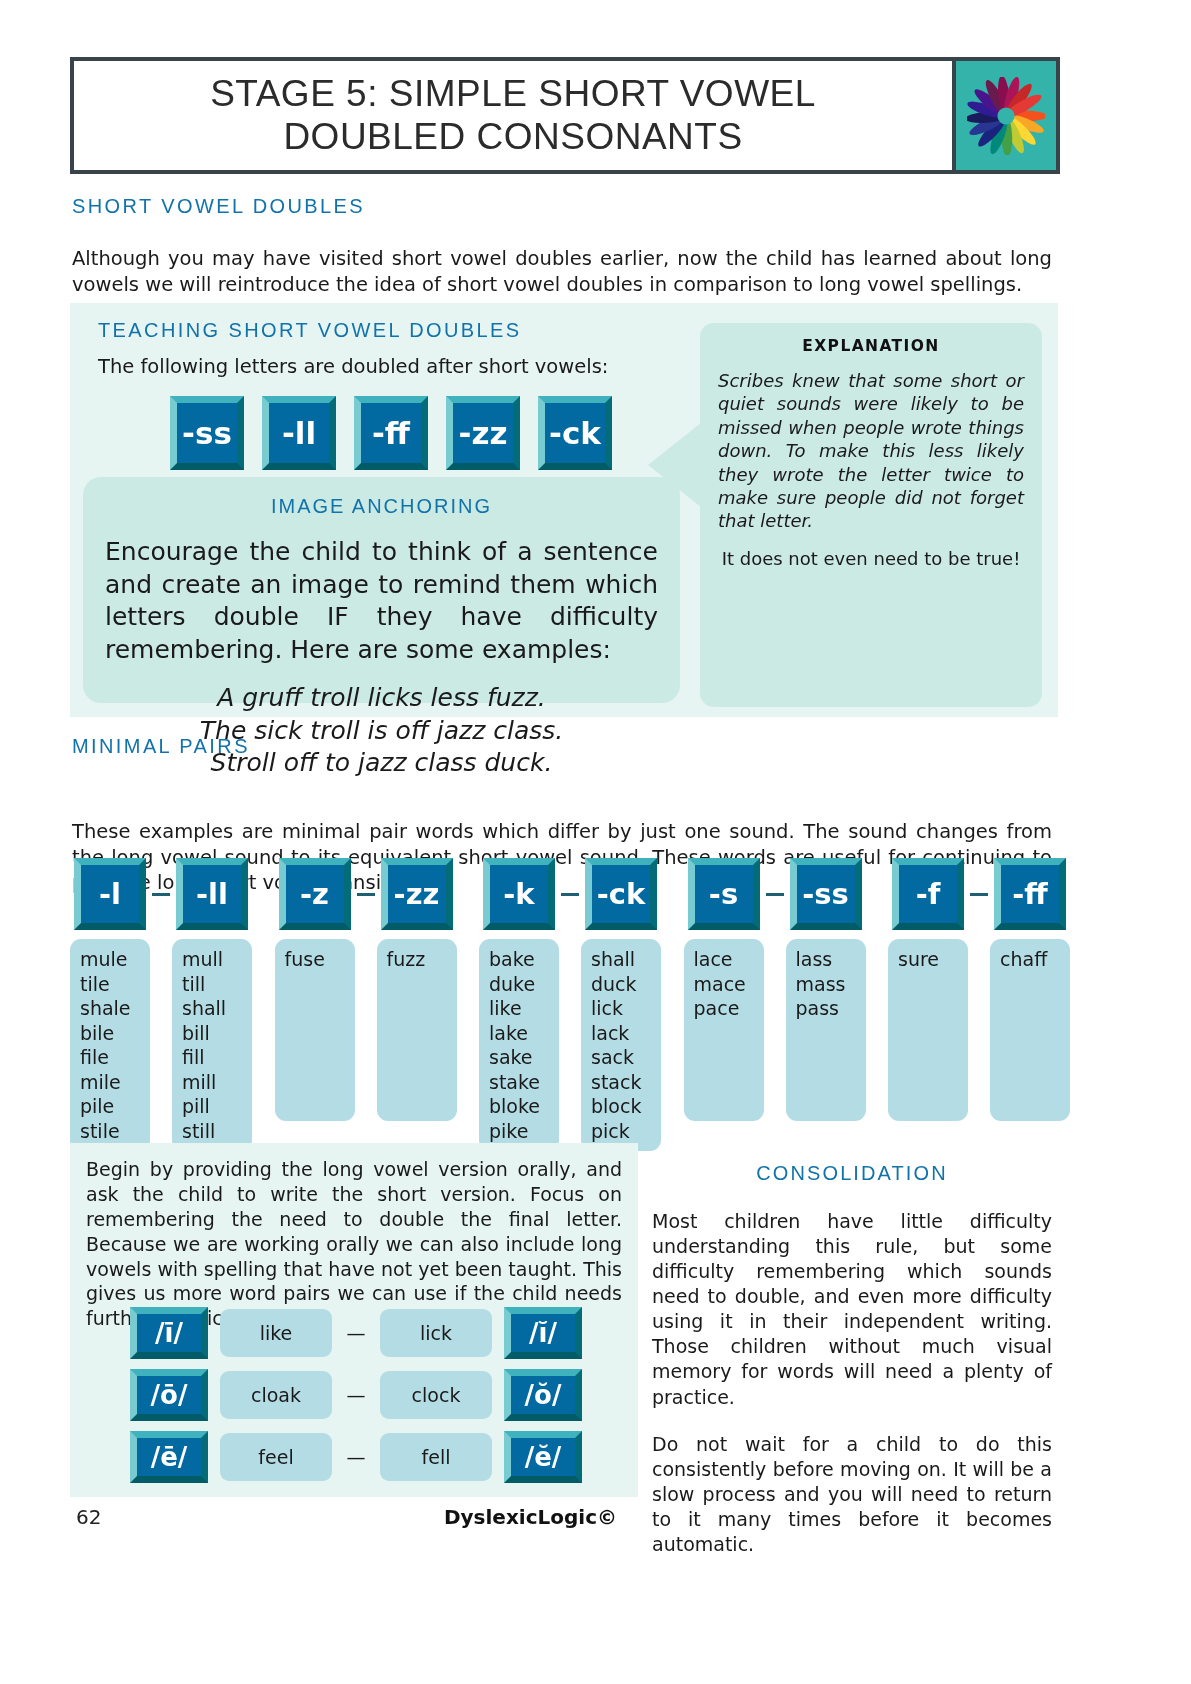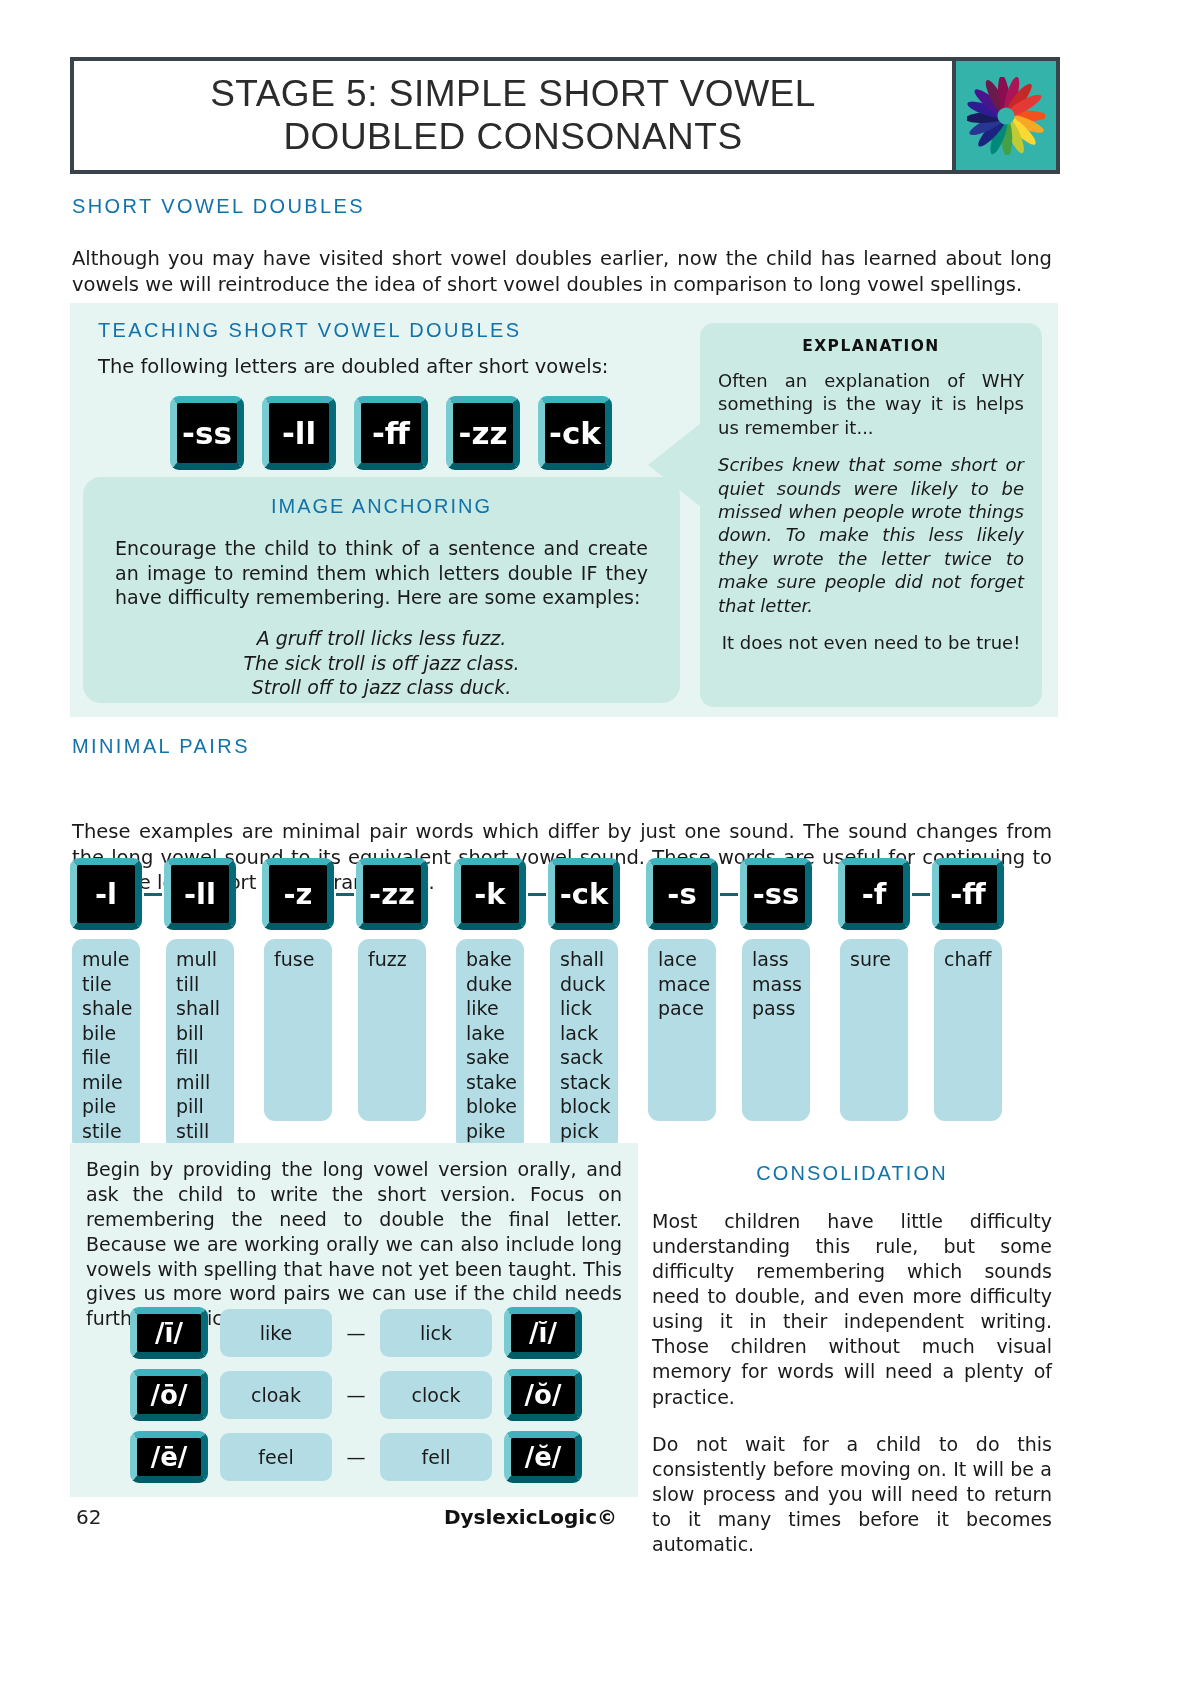--- a/index.html
+++ b/index.html
@@ -45,28 +45,27 @@
   .teach-panel {
     position:absolute; left:70px; top:303px; width:988px; height:414px;
     background:#e6f4f2;
   }
   .teach-head { position:absolute; left:28px; top:16px; }
   .teach-sub { position:absolute; left:28px; top:52px; font-size:19.5px; }
 
   
   .tile {
     position:relative; display:inline-flex; align-items:center; justify-content:center;
-    background:#000000; color:#ffffff; font-weight:bold;
+    background:#0369a1; color:#ffffff; font-weight:bold;
     font-family:"DejaVu Sans", sans-serif;
     border-top:7px solid #3fb2bd;
     border-left:7px solid #79cbd2;
     border-right:7px solid #046b79;
     border-bottom:7px solid #015c68;
     line-height:1;
-    border-radius:9px;
   }
   .tile.t-main { width:74px; height:74px; font-size:31px; }
 
   .tilerow { position:absolute; left:100px; top:93px; display:flex; gap:18px; }
 
   
   .callout {
     position:absolute; left:700px; top:323px; width:342px; height:384px;
     background:#cceae4; border-radius:14px; padding:14px 18px 12px 18px;
   }
@@ -85,37 +84,37 @@
 
   
   .anchor-box {
     position:absolute; left:83px; top:477px; width:597px; height:226px;
     background:#cceae4; border-radius:18px; padding:14px 20px;
   }
   .anchor-box h4 {
     margin:4px 0 18px 0; text-align:center; font-size:20px; font-weight:400;
     color:#1273ab; letter-spacing:2px; font-family:"Liberation Sans", sans-serif;
   }
-  .anchor-box p { margin:12px; font-size:19px; line-height:1.3; text-align:justify; }
+  .anchor-box p { margin:2px; font-size:25px; line-height:1.3; text-align:justify; }
   .anchor-ex { margin-top:16px !important; text-align:center !important; font-style:italic; line-height:1.28; }
 
   
   #mp-head { position:absolute; left:72px; top:735px; }
   #mp-intro { position:absolute; left:72px; top:783px; width:980px; }
 
   .pairs { position:absolute; left:70px; top:858px; width:1000px; display:flex; }
   .pairgroup { display:flex; align-items:flex-start; }
   .pair-col { display:flex; flex-direction:column; align-items:center; }
   .tile.t-pair { width:72px; height:72px; font-size:29px; }
   .dash {
     width:22px; height:72px; display:flex; align-items:center; justify-content:center;
   }
   .dash i { display:block; width:18px; height:3px; background:#1f5f72; }
   .wordbox {
-    margin-top:9px; width:68px; min-height:182px;
+    margin-top:9px; width:80px; min-height:182px;
     background:#b3dce5; border-radius:11px;
     padding:8px 0 8px 10px; font-size:19px; line-height:1.29; text-align:left;
   }
   .grp-gap { width:26px; }
 
   
   .bl-panel {
     position:absolute; left:70px; top:1143px; width:568px; height:354px;
     background:#e6f4f2; padding:14px 16px 0 16px;
   }
@@ -239,21 +238,20 @@
     <p>Encourage the child to think of a sentence and create an image to remind them which letters double IF they have difficulty remembering. Here are some examples:</p>
     <p class="anchor-ex">
       <span>A gruff troll licks less fuzz.</span><br>
       <span>The sick troll is off jazz class.</span><br>
       <span>Stroll off to jazz class duck.</span>
     </p>
   </div>
 
   <div class="callout">
     <h4>EXPLANATION</h4>
-    <p>Often an explanation of WHY something is the way it is helps us remember it...</p>
     <p class="ital">Scribes knew that some short or quiet sounds were likely to be missed when people wrote things down. To make this less likely they wrote the letter twice to make sure people did not forget that letter.</p>
     <p class="centered">It does not even need to be true!</p>
   </div>
 
   <div id="mp-head" class="sec-head">MINIMAL PAIRS</div>
   <div id="mp-intro" class="body-text">These examples are minimal pair words which differ by just one sound. The sound changes from the long vowel sound to its equivalent short vowel sound. These words are useful for continuing to practice long-short vowel transitions.</div>
 
   <div class="pairs">
 
     <div class="pairgroup">

